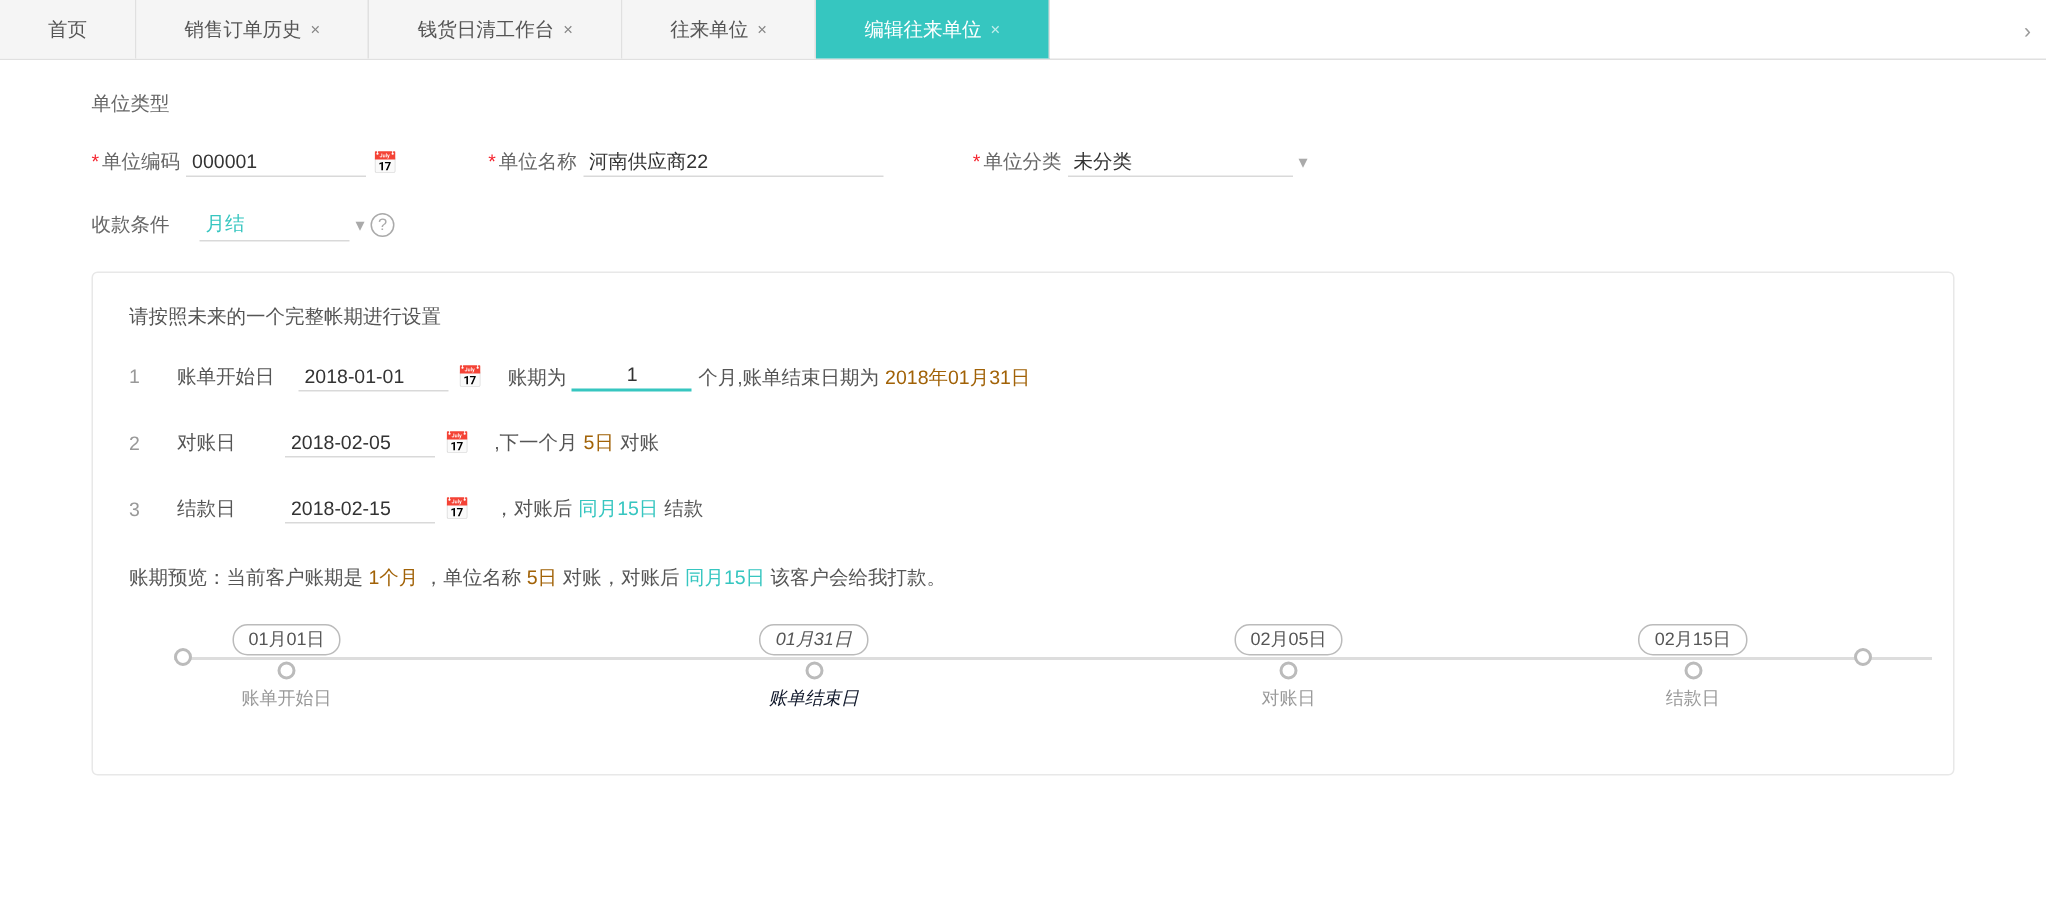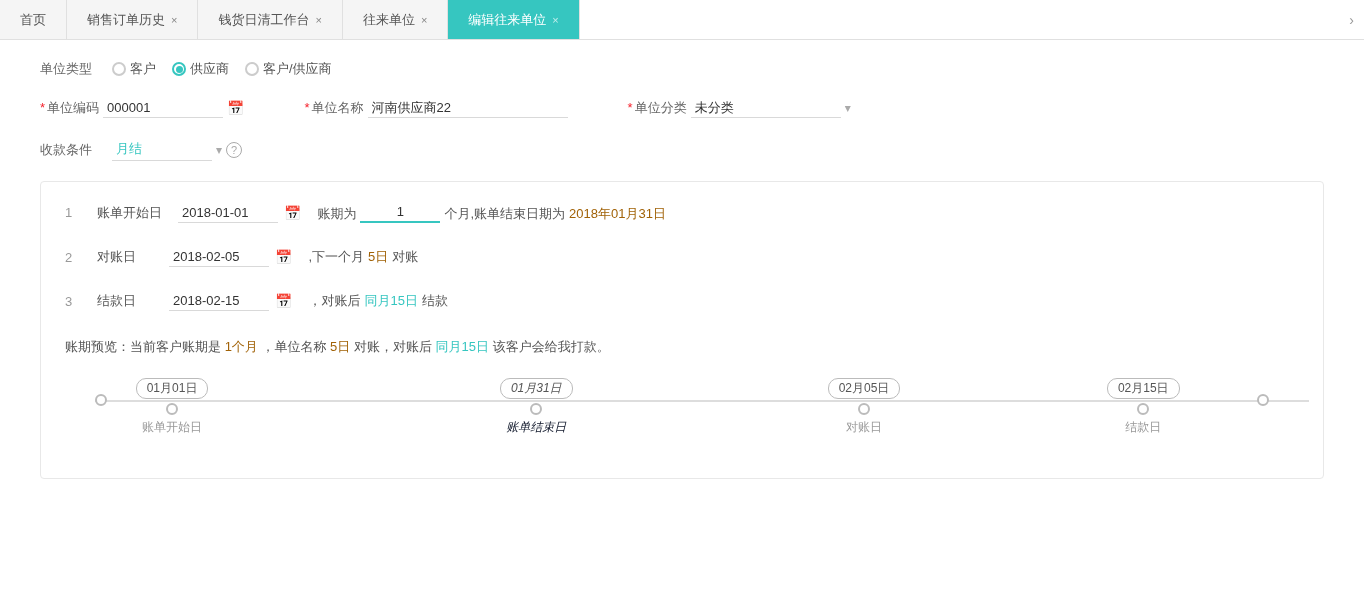--- a/index.html
+++ b/index.html
@@ -10,21 +10,21 @@
       display: flex;
       align-items: stretch;
       background: #fff;
       border-bottom: 1px solid #e0e0e0;
       height: 40px;
       padding-left: 0;
     }
     .tab-item {
       display: flex;
       align-items: center;
-      padding: 0 20px;
+      padding: 0 32px;
       cursor: pointer;
       font-size: 13px;
       color: #555;
       border-right: 1px solid #e0e0e0;
       white-space: nowrap;
       gap: 6px;
       background: #f5f5f5;
     }
     .tab-item.active {
       background: #36c6c0;
@@ -37,21 +37,21 @@
       display: flex;
       align-items: center;
       padding: 0 10px;
       cursor: pointer;
       color: #999;
     }
 
     
     .main-content {
       background: #fff;
-      padding: 20px 40px;
+      padding: 20px 61px;
       min-height: calc(100vh - 40px);
     }
 
     
     .form-row {
       display: flex;
       align-items: center;
       margin-bottom: 20px;
       gap: 20px;
       flex-wrap: wrap;
@@ -232,39 +232,20 @@
     <span>编辑往来单位</span>
     <span class="close-icon">×</span>
   </div>
   <div class="tab-nav-arrow">›</div>
 </div>
 
 <div class="main-content">
 
   <div class="form-row">
     <span class="form-label">单位类型</span>
-    <div class="radio-group">
-
-      <label class="radio-item">
-        <div class="radio-circle"></div>
-        <span>客户</span>
-      </label>
-
-      <label class="radio-item">
-        <div class="radio-circle checked">
-          <div class="radio-dot"></div>
-        </div>
-        <span>供应商</span>
-      </label>
-
-      <label class="radio-item">
-        <div class="radio-circle"></div>
-        <span>客户/供应商</span>
-      </label>
-    </div>
   </div>
 
   <div class="form-row">
 
     <div class="field-group">
       <span class="form-label">
         <span class="required-star">*</span><span>单位编码</span>
       </span>
       <input class="form-input" value="000001" style="">
       <span class="calendar-icon">📅</span>
@@ -289,20 +270,21 @@
   <div class="form-row">
     <span class="form-label">收款条件</span>
     <div class="payment-select">
       <span class="select-value">月结</span>
       <span class="dropdown-icon">▾</span>
       <div class="help-icon">?</div>
     </div>
   </div>
 
   <div class="card">
+    <div class="card-title">请按照未来的一个完整帐期进行设置</div>
 
     <div class="step-row">
       <span class="step-num">1</span>
       <span class="step-label">账单开始日</span>
       <div class="step-date">
         <input class="form-input" value="2018-01-01" style="width: 100px;">
         <span class="calendar-icon">📅</span>
       </div>
       <div class="step-desc">
         <span>账期为</span>

